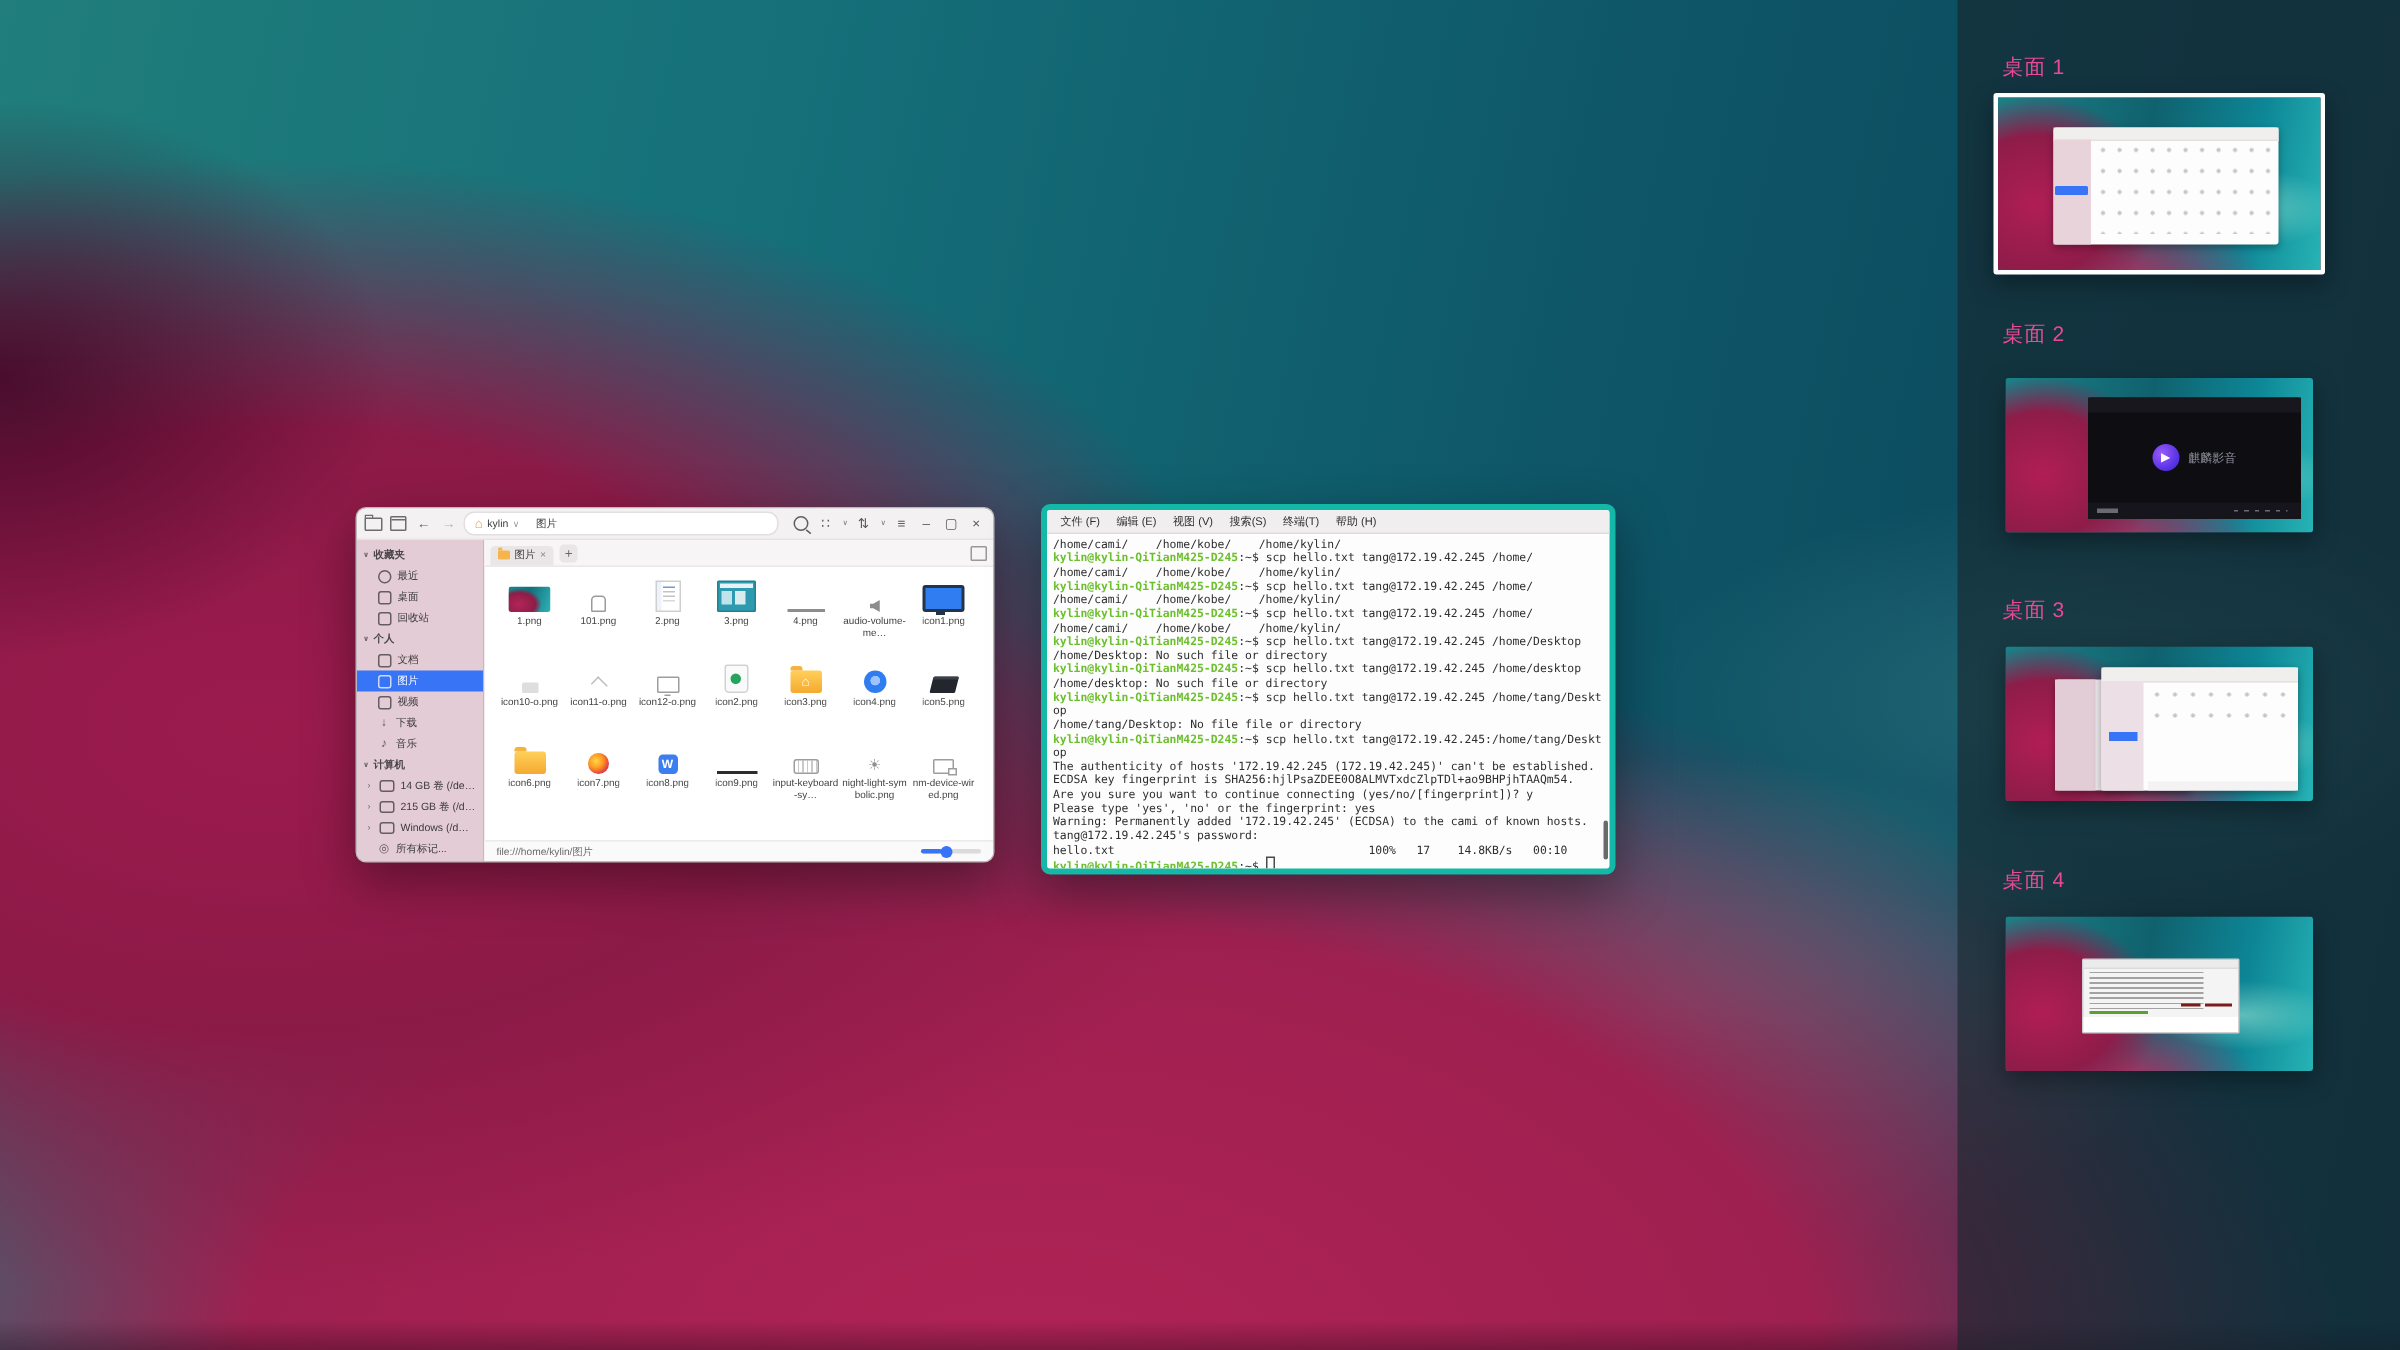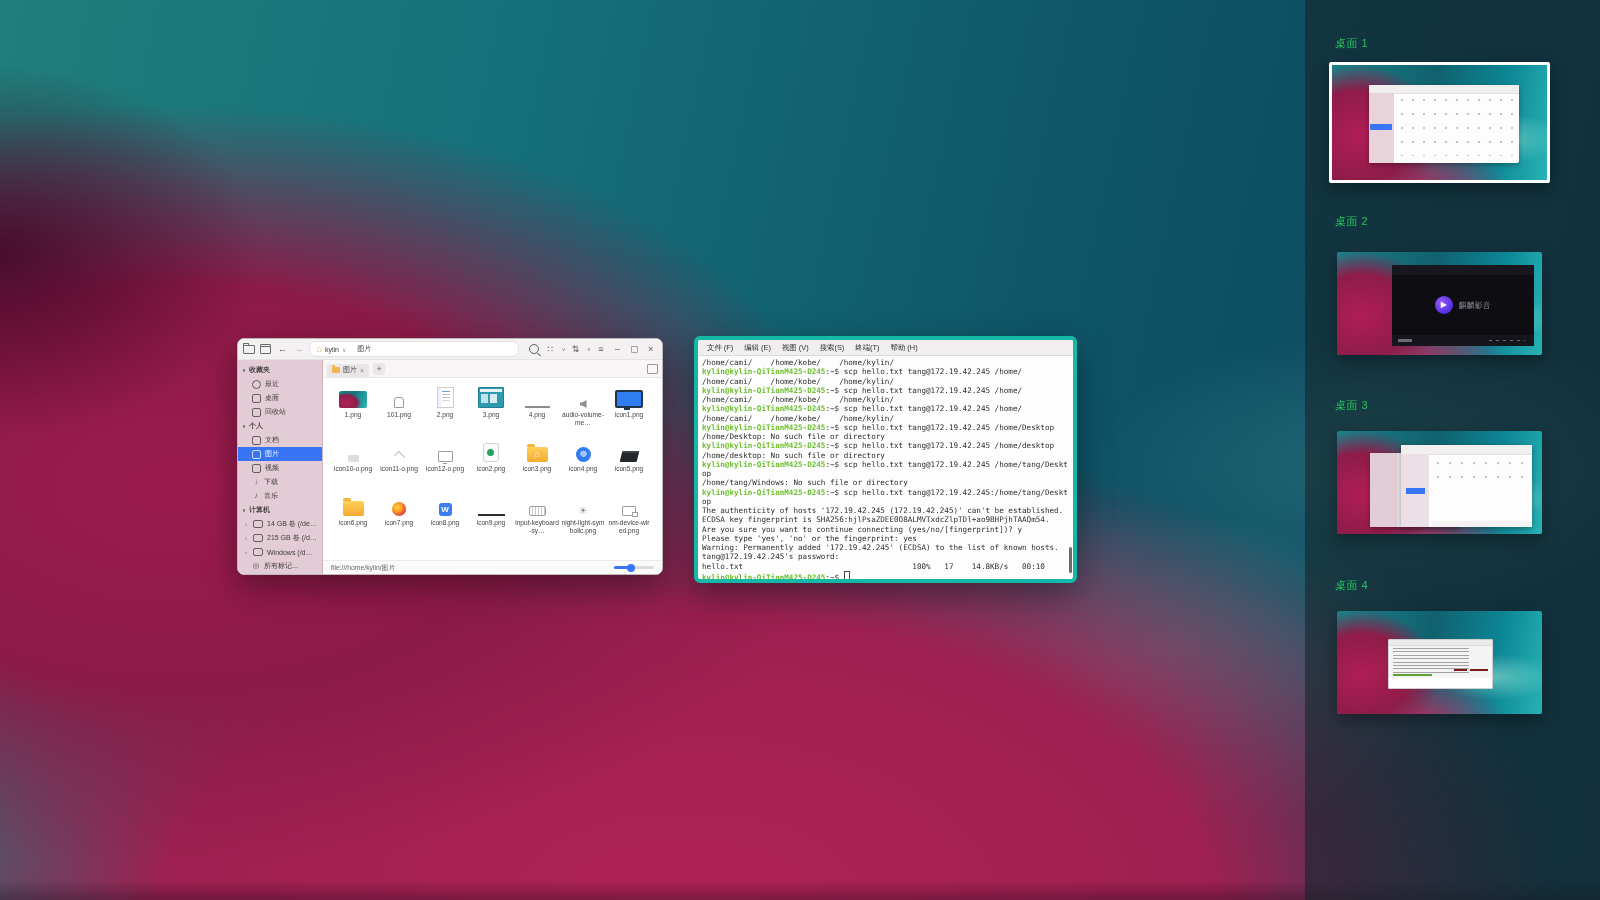--- a/index.html
+++ b/index.html
@@ -133,21 +133,21 @@
     font-size:7.6px;line-height:9.25px;color:#2e2e2e;overflow:hidden;}
   .tline{white-space:pre;}
   .tuser{color:#6cbf2d;font-weight:bold;}
   .tsuf{color:#2e2e2e;}
   .tcursor{display:inline-block;width:4.5px;height:8px;border:1px solid #4a4a4a;vertical-align:-1px;}
   .term-scrollthumb{position:absolute;right:1px;bottom:6px;width:3px;height:26px;background:#6b6b6b;border-radius:2px;}
 
   
   .ws{position:absolute;left:1305px;top:0;width:295px;height:900px;
     background:rgba(22,37,43,.62);}
-  .ws-label{position:absolute;left:30px;color:#22c55e;font-size:11px;letter-spacing:.5px;}
+  .ws-label{position:absolute;left:30px;color:#ec4899;font-size:14px;letter-spacing:.5px;}
   .thumb{position:absolute;border-radius:2px;overflow:hidden;box-shadow:0 6px 16px rgba(0,0,0,.35);}
   .thumb.selected{border:3px solid #fff;}
   .mwp{position:absolute;inset:0;
     background:
       radial-gradient(58% 95% at 12% 62%, #b01e55 0%, #8e1c49 42%, rgba(0,0,0,0) 66%),
       radial-gradient(72% 85% at 38% 112%, #c02a60 0%, rgba(0,0,0,0) 62%),
       radial-gradient(42% 32% at 77% 64%, rgba(160,235,215,.55), rgba(0,0,0,0) 70%),
       linear-gradient(100deg,#1b8187 0%,#10616e 45%,#0d8696 76%,#27b3b5 100%);}
   
   .t1w{position:absolute;left:17%;top:17%;width:70%;height:68%;background:#fdfdfd;border-radius:2px;box-shadow:0 2px 5px rgba(0,0,0,.3);}
@@ -458,28 +458,28 @@
         <div class="tline"><span class="tuser">kylin@kylin-QiTianM425-D245</span><span class="tsuf">:~$ </span>scp hello.txt tang@172.19.42.245 /home/</div>
         <div class="tline">/home/cami/    /home/kobe/    /home/kylin/</div>
         <div class="tline"><span class="tuser">kylin@kylin-QiTianM425-D245</span><span class="tsuf">:~$ </span>scp hello.txt tang@172.19.42.245 /home/</div>
         <div class="tline">/home/cami/    /home/kobe/    /home/kylin/</div>
         <div class="tline"><span class="tuser">kylin@kylin-QiTianM425-D245</span><span class="tsuf">:~$ </span>scp hello.txt tang@172.19.42.245 /home/Desktop</div>
         <div class="tline">/home/Desktop: No such file or directory</div>
         <div class="tline"><span class="tuser">kylin@kylin-QiTianM425-D245</span><span class="tsuf">:~$ </span>scp hello.txt tang@172.19.42.245 /home/desktop</div>
         <div class="tline">/home/desktop: No such file or directory</div>
         <div class="tline"><span class="tuser">kylin@kylin-QiTianM425-D245</span><span class="tsuf">:~$ </span>scp hello.txt tang@172.19.42.245 /home/tang/Deskt</div>
         <div class="tline">op</div>
-        <div class="tline">/home/tang/Windows: No such file or directory</div>
+        <div class="tline">/home/tang/Desktop: No file file or directory</div>
         <div class="tline"><span class="tuser">kylin@kylin-QiTianM425-D245</span><span class="tsuf">:~$ </span>scp hello.txt tang@172.19.42.245:/home/tang/Deskt</div>
         <div class="tline">op</div>
         <div class="tline">The authenticity of hosts '172.19.42.245 (172.19.42.245)' can't be established.</div>
         <div class="tline">ECDSA key fingerprint is SHA256:hjlPsaZDEE0O8ALMVTxdcZlpTDl+ao9BHPjhTAAQm54.</div>
         <div class="tline">Are you sure you want to continue connecting (yes/no/[fingerprint])? y</div>
         <div class="tline">Please type 'yes', 'no' or the fingerprint: yes</div>
-        <div class="tline">Warning: Permanently added '172.19.42.245' (ECDSA) to the list of known hosts.</div>
+        <div class="tline">Warning: Permanently added '172.19.42.245' (ECDSA) to the cami of known hosts.</div>
         <div class="tline">tang@172.19.42.245's password:</div>
         <div class="tline">hello.txt                                     100%   17    14.8KB/s   00:10</div>
         <div class="tline"><span class="tuser">kylin@kylin-QiTianM425-D245</span><span class="tsuf">:~$ </span><span class="tcursor"></span></div>
       </div>
     <span class="term-scrollthumb"></span>
   </section>
 
   <aside class="ws">
     <div class="ws-label" style="top:36px">桌面 1</div>
     <div class="thumb selected" style="left:24px;top:62px;width:215px;height:115px">

